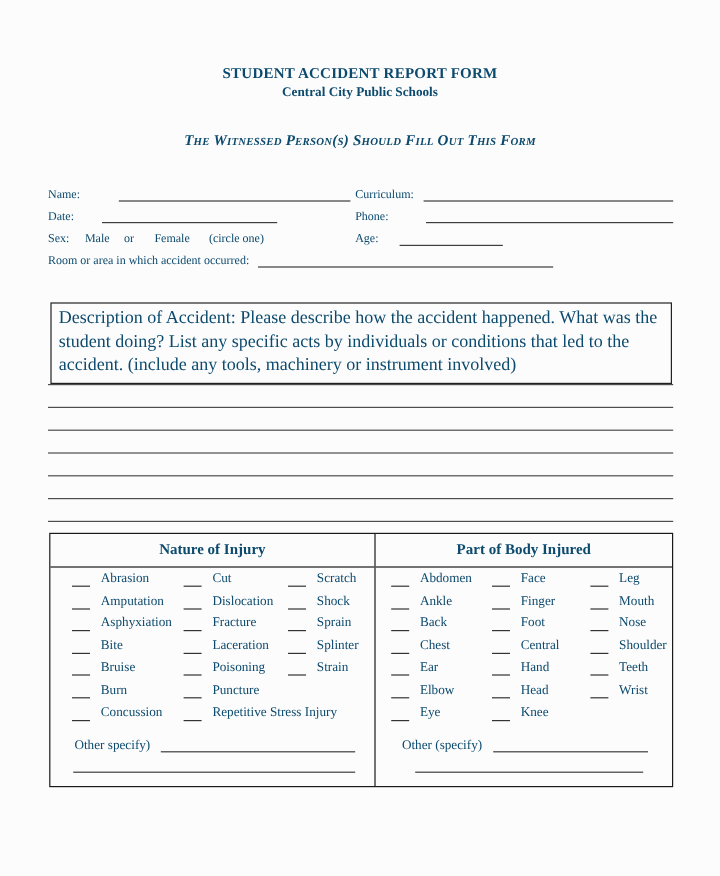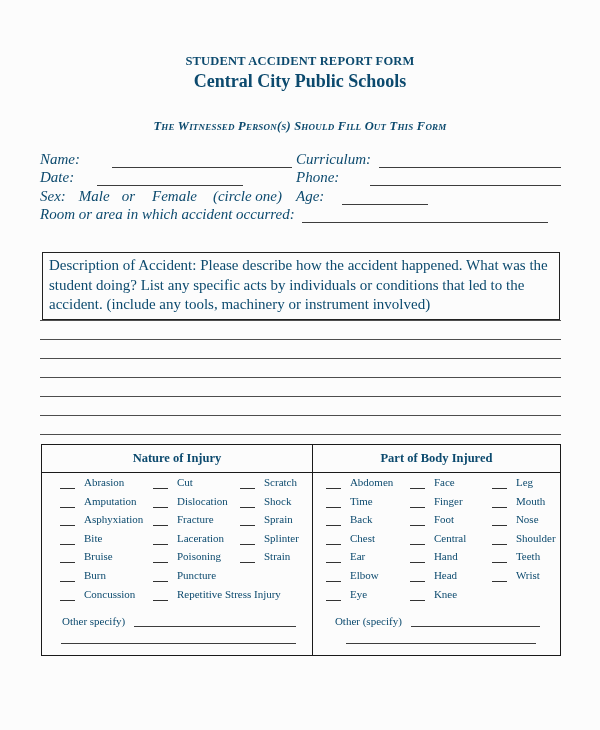--- a/index.html
+++ b/index.html
@@ -8,29 +8,29 @@
     width:600px;height:730px;
     background:#fcfcfc;
     font-family:"Liberation Serif", serif;
     color:#0c4a6e;
     overflow:hidden;
     margin:0 auto;
   }
   
   .hdr{position:absolute;top:54px;left:0;width:100%;text-align:center;}
   .hdr-title{font-weight:bold;font-size:12.5px;letter-spacing:.2px;}
-  .hdr-school{font-weight:bold;font-size:18px;margin-top:2px;}
+  .hdr-school{font-weight:bold;font-size:11px;margin-top:2px;}
   .hdr-instruction{
     margin-top:27px;
     font-weight:bold;font-style:italic;
     font-variant:small-caps;
     font-size:12.5px;letter-spacing:.2px;
   }
   
-  .fields{position:absolute;top:149px;left:40px;width:521px;font-size:15px;font-style:italic;}
+  .fields{position:absolute;top:149px;left:40px;width:521px;font-size:10px;}
   .fcols{display:flex;}
   .fcol-left{width:256px;flex:0 0 256px;}
   .fcol-right{flex:1;}
   .frow{display:flex;align-items:flex-end;height:18.5px;}
   .flabel{white-space:nowrap;}
   .fline{
     display:inline-block;flex:1;
     border-bottom:1px solid #3d3d3d;
     height:13px;
   }
@@ -263,21 +263,21 @@
       </div>
       <div class="body-cell cell-right">
         <div class="optcols">
           <div class="optcol optcol1">
               <div class="opt">
                 <span class="blank"></span>
                 <span class="optlabel">Abdomen</span>
               </div>
               <div class="opt">
                 <span class="blank"></span>
-                <span class="optlabel">Time</span>
+                <span class="optlabel">Ankle</span>
               </div>
               <div class="opt">
                 <span class="blank"></span>
                 <span class="optlabel">Back</span>
               </div>
               <div class="opt">
                 <span class="blank"></span>
                 <span class="optlabel">Chest</span>
               </div>
               <div class="opt">

